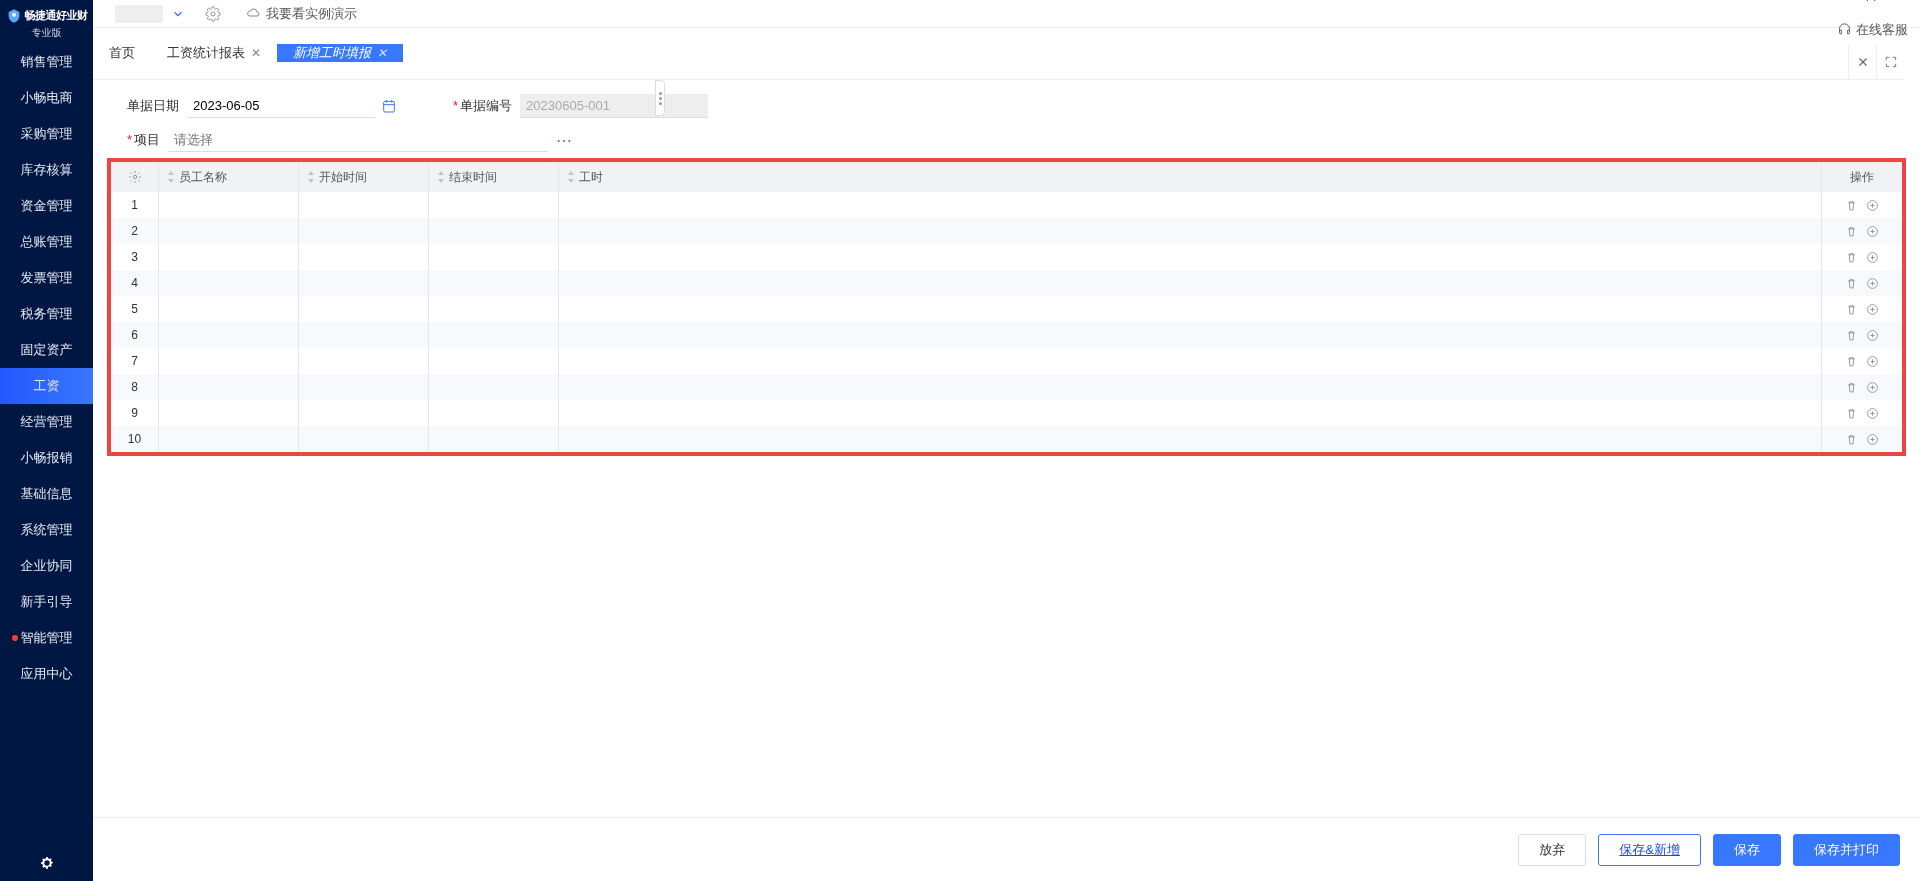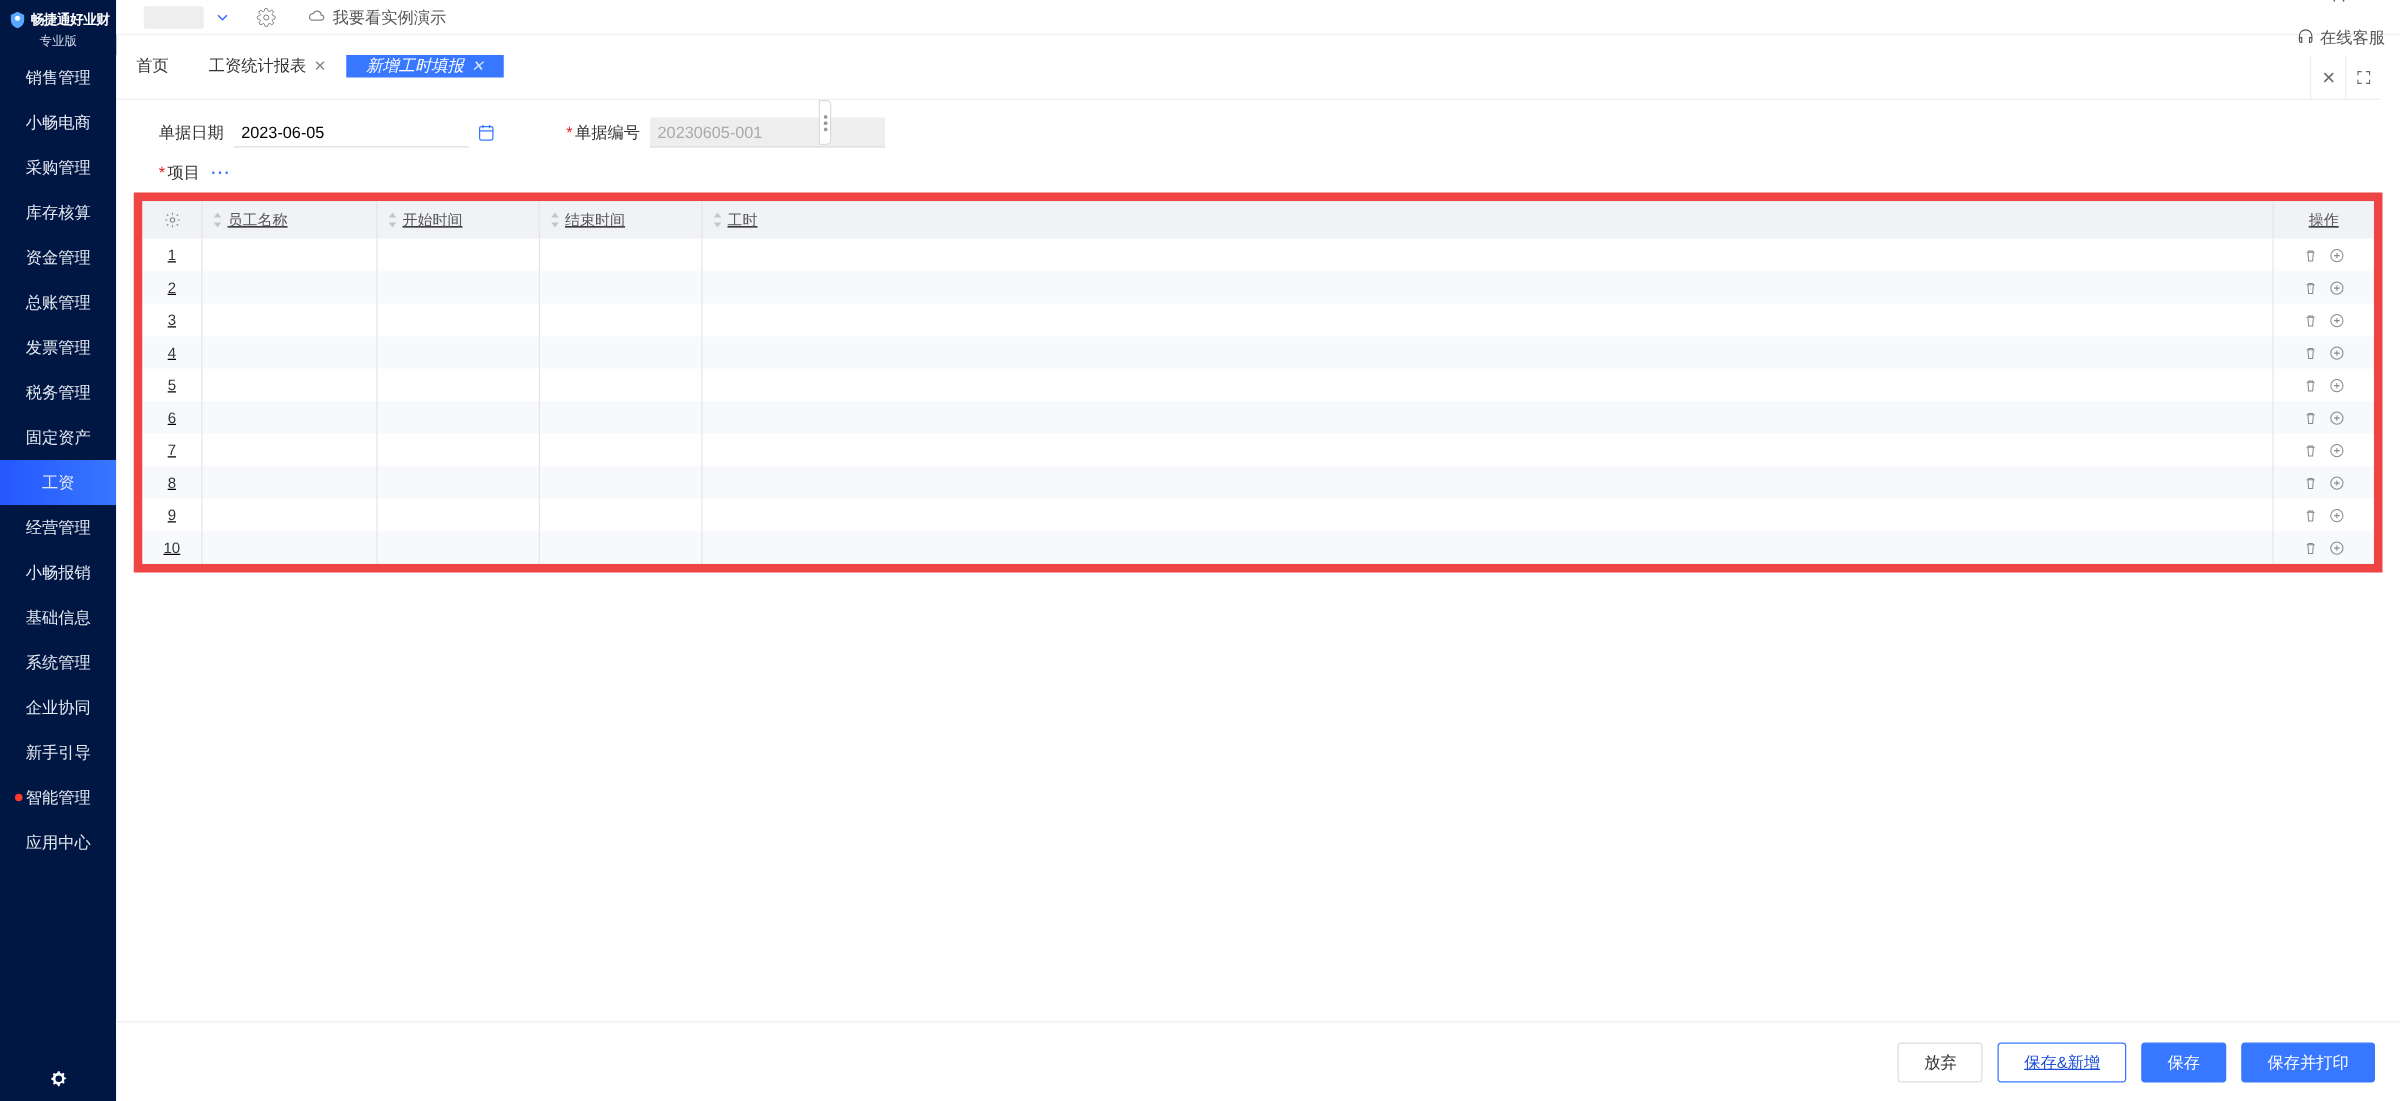--- a/index.html
+++ b/index.html
@@ -52,21 +52,21 @@
 .req { color:#e02020; margin-right:2px; }
 .date-input, .code-input, .proj-input { border:none; border-bottom:1px solid #ddd; padding:4px 6px; font-size:13px; min-width:130px; outline:none; background:transparent; }
 .code-input { background:#eee; color:#aaa; min-width:130px; }
 .cal-icon { width:16px; height:16px; stroke:#3877ff; fill:none; cursor:pointer; margin-left:-2px; }
 .proj-input { min-width:380px; color:#bbb; }
 .dots { color:#3877ff; font-size:16px; cursor:pointer; letter-spacing:1px; }
 
 .section-title { font-size:13px; font-weight:600; padding:14px 0 6px 20px; }
 
 
-.tablewrap { margin:0 14px; border:7px solid #ef4444;text-decoration:underline; }
+.tablewrap { margin:0 14px; border:4px solid #ef4444; }
 .thead { display:flex; background:#f0f2f5; height:30px; align-items:stretch; font-size:12px; color:#555; }
 .th, .td { border-right:1px solid #e6e6e6; display:flex; align-items:center; padding:0 8px; }
 .th:last-child, .td:last-child { border-right:none; }
 .col-idx { width:48px; justify-content:center; }
 .col-emp { width:140px; }
 .col-start { width:130px; }
 .col-end  { width:130px; }
 .col-hour { flex:1; }
 .col-ops  { width:80px; justify-content:center; }
 .sort { width:8px; height:12px; margin-right:4px; opacity:.5; }
@@ -250,20 +250,21 @@
         </svg>
     </div>
     <div class="form-group">
       <span class="label"><span class="req">*</span><span>单据编号</span></span>
       <input class="code-input" disabled="" value="20230605-001" style="">
     </div>
   </div>
   <div class="form-row" style="padding-top:4px;">
     <div class="form-group">
       <span class="label"><span class="req">*</span><span>项目</span></span>
+      <input class="proj-input" placeholder="请选择" style="">
       <span class="dots">⋯</span>
     </div>
   </div>
 
 
   <div class="tablewrap">
     <div class="thead">
       <div class="th col-idx">
           <svg class="set-icon" viewBox="0 0 24 24">
             <circle cx="12" cy="12" r="3" stroke-width="1.5"></circle>

